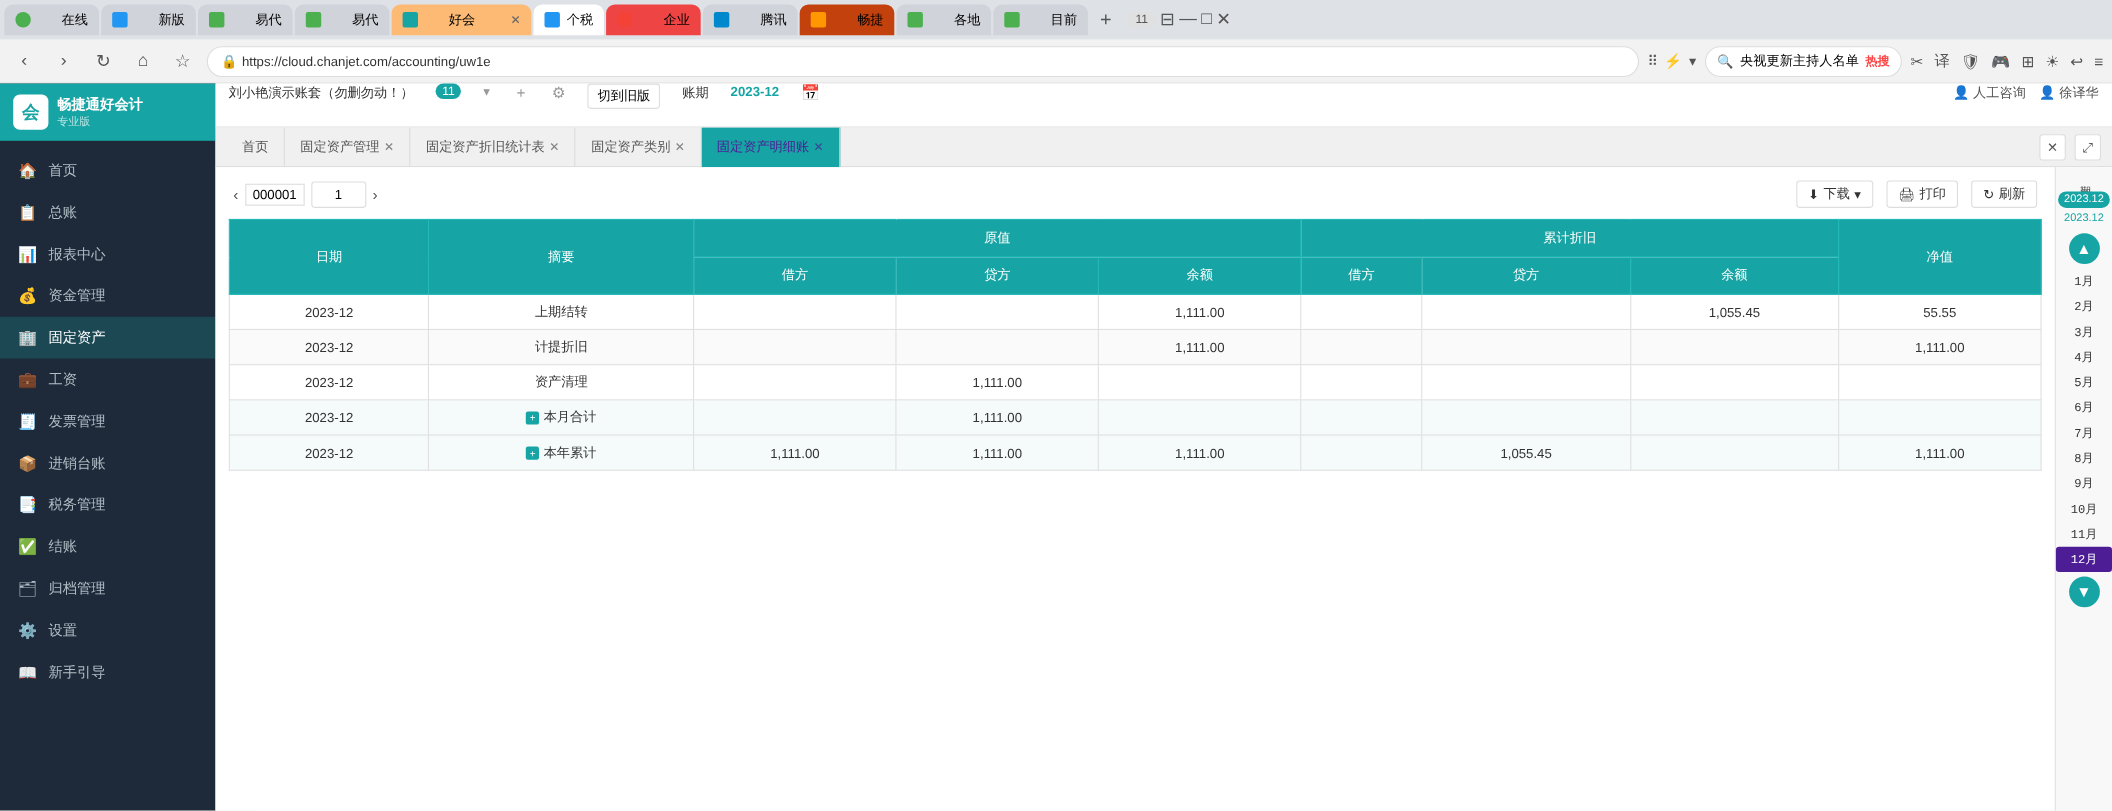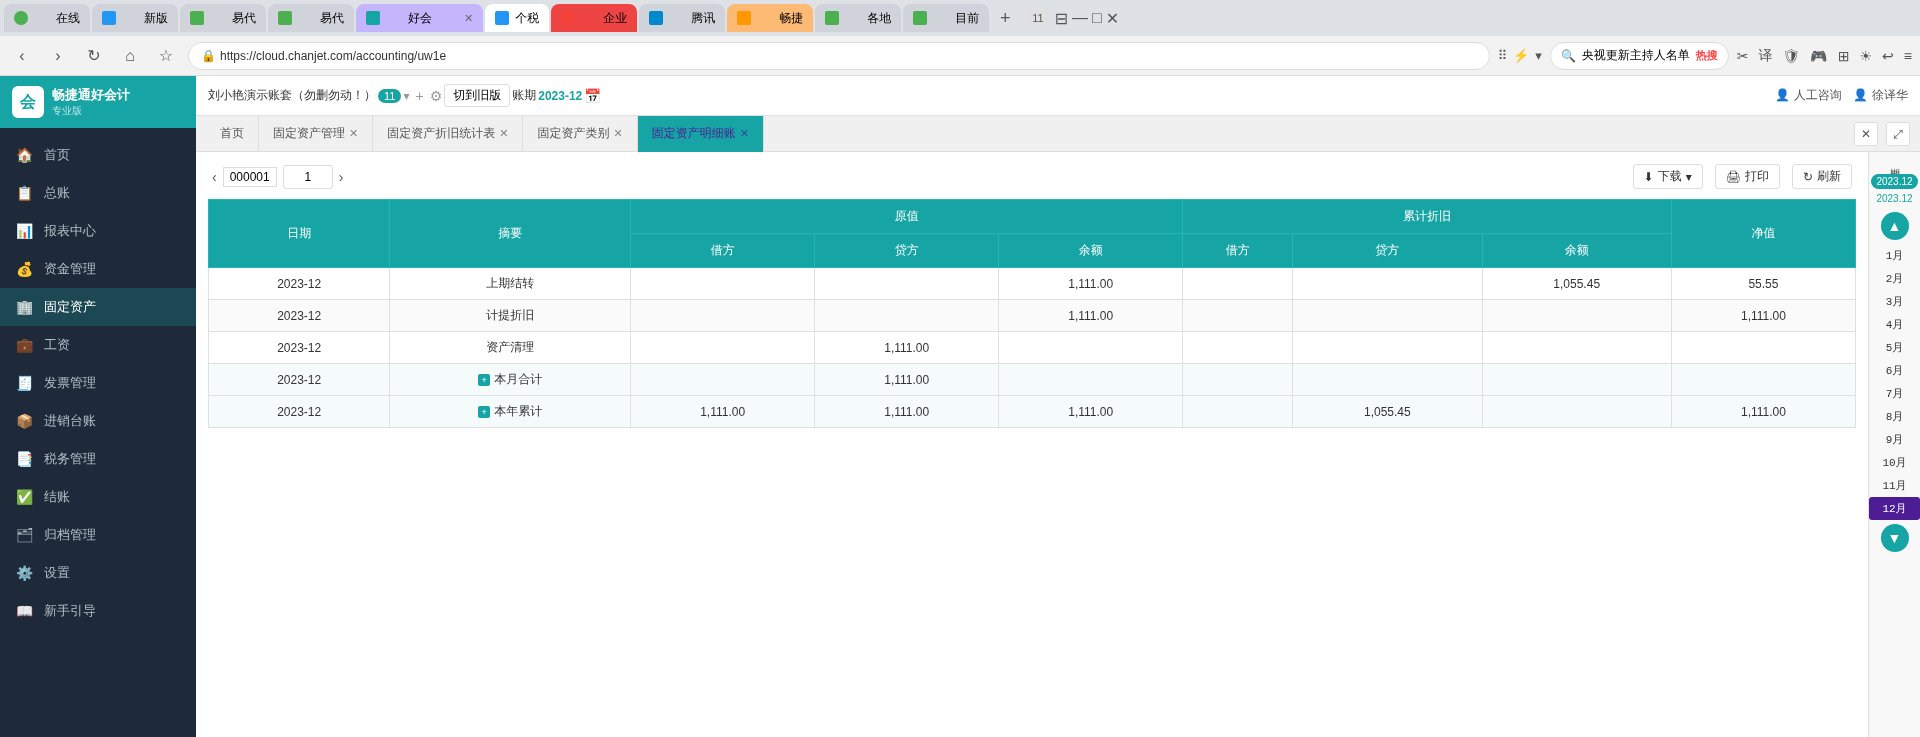--- a/index.html
+++ b/index.html
@@ -33,21 +33,21 @@
     .logo-sub { color: rgba(255,255,255,0.7); font-size: 10px; }
     .sidebar-menu { flex: 1; overflow-y: auto; padding: 8px 0; }
     .menu-item { display: flex; align-items: center; gap: 10px; padding: 10px 16px; cursor: pointer; color: #b0bec5; font-size: 13px; }
     .menu-item.active { background: rgba(23,164,164,0.25); color: #fff; }
     .menu-icon { width: 18px; height: 18px; flex-shrink: 0; display: flex; align-items: center; justify-content: center; font-size: 14px; }
 
     
     .main-content { flex: 1; display: flex; flex-direction: column; background: #f5f5f5; }
 
     
-    .top-bar { background: #fff; height: 40px; display: flex; align-items: center; padding: 0 12px; border-bottom: 1px solid #e0e0e0; gap: 2px; }
+    .top-bar { background: #fff; height: 40px; display: flex; align-items: flex-start; padding: 0 12px; border-bottom: 1px solid #e0e0e0; gap: 20px; }
     .account-name { font-size: 12px; color: #333; }
     .account-badge { background: #17a4a4; color: #fff; border-radius: 10px; padding: 1px 6px; font-size: 11px; }
     .top-btn { border: 1px solid #ddd; border-radius: 3px; padding: 2px 8px; font-size: 12px; cursor: pointer; background: #fff; }
     .period-label { color: #333; font-size: 12px; }
     .top-right { margin-left: auto; display: flex; align-items: center; gap: 12px; color: #555; font-size: 12px; }
 
     
     .page-tabs { background: #f0f0f0; display: flex; align-items: center; padding: 0 10px; border-bottom: 1px solid #ddd; height: 36px; }
     .page-tab { display: flex; align-items: center; gap: 4px; padding: 0 14px; height: 36px; cursor: pointer; font-size: 12px; color: #555; border-right: 1px solid #ddd; }
     .page-tab.active { background: #17a4a4; color: #4c1d95; }
@@ -98,38 +98,38 @@
       <span>新版</span>
     </div>
     <div class="browser-tab" style="background:#d0d3d9">
       <span style="width:14px;height:14px;background:#4caf50;border-radius:2px;display:inline-block;flex-shrink:0"></span>
       <span>易代</span>
     </div>
     <div class="browser-tab" style="background:#d0d3d9">
       <span style="width:14px;height:14px;background:#4caf50;border-radius:2px;display:inline-block;flex-shrink:0"></span>
       <span>易代</span>
     </div>
-    <div class="browser-tab" style="background:#c4b5fd">
+    <div class="browser-tab" style="background:#fdba74">
       <span style="width:14px;height:14px;background:#17a4a4;border-radius:2px;display:inline-block;flex-shrink:0"></span>
       <span>好会</span>
       <span class="tab-close">✕</span>
     </div>
     <div class="browser-tab active">
       <span style="width:14px;height:14px;background:#2196f3;border-radius:2px;display:inline-block;flex-shrink:0"></span>
       <span>个税</span>
     </div>
     <div class="browser-tab" style="background:#ef4444">
       <span style="width:14px;height:14px;background:#f44336;border-radius:50%;display:inline-block;flex-shrink:0"></span>
       <span>企业</span>
     </div>
     <div class="browser-tab" style="background:#d0d3d9">
       <span style="width:14px;height:14px;background:#0088cc;border-radius:2px;display:inline-block;flex-shrink:0"></span>
       <span>腾讯</span>
     </div>
-    <div class="browser-tab" style="background:#fdba74">
+    <div class="browser-tab" style="background:#c2410c">
       <span style="width:14px;height:14px;background:#ff9800;border-radius:2px;display:inline-block;flex-shrink:0"></span>
       <span>畅捷</span>
     </div>
     <div class="browser-tab" style="background:#d0d3d9">
       <span style="width:14px;height:14px;background:#4caf50;border-radius:2px;display:inline-block;flex-shrink:0"></span>
       <span>各地</span>
     </div>
     <div class="browser-tab" style="background:#d0d3d9">
       <span style="width:14px;height:14px;background:#4caf50;border-radius:2px;display:inline-block;flex-shrink:0"></span>
       <span>目前</span>

